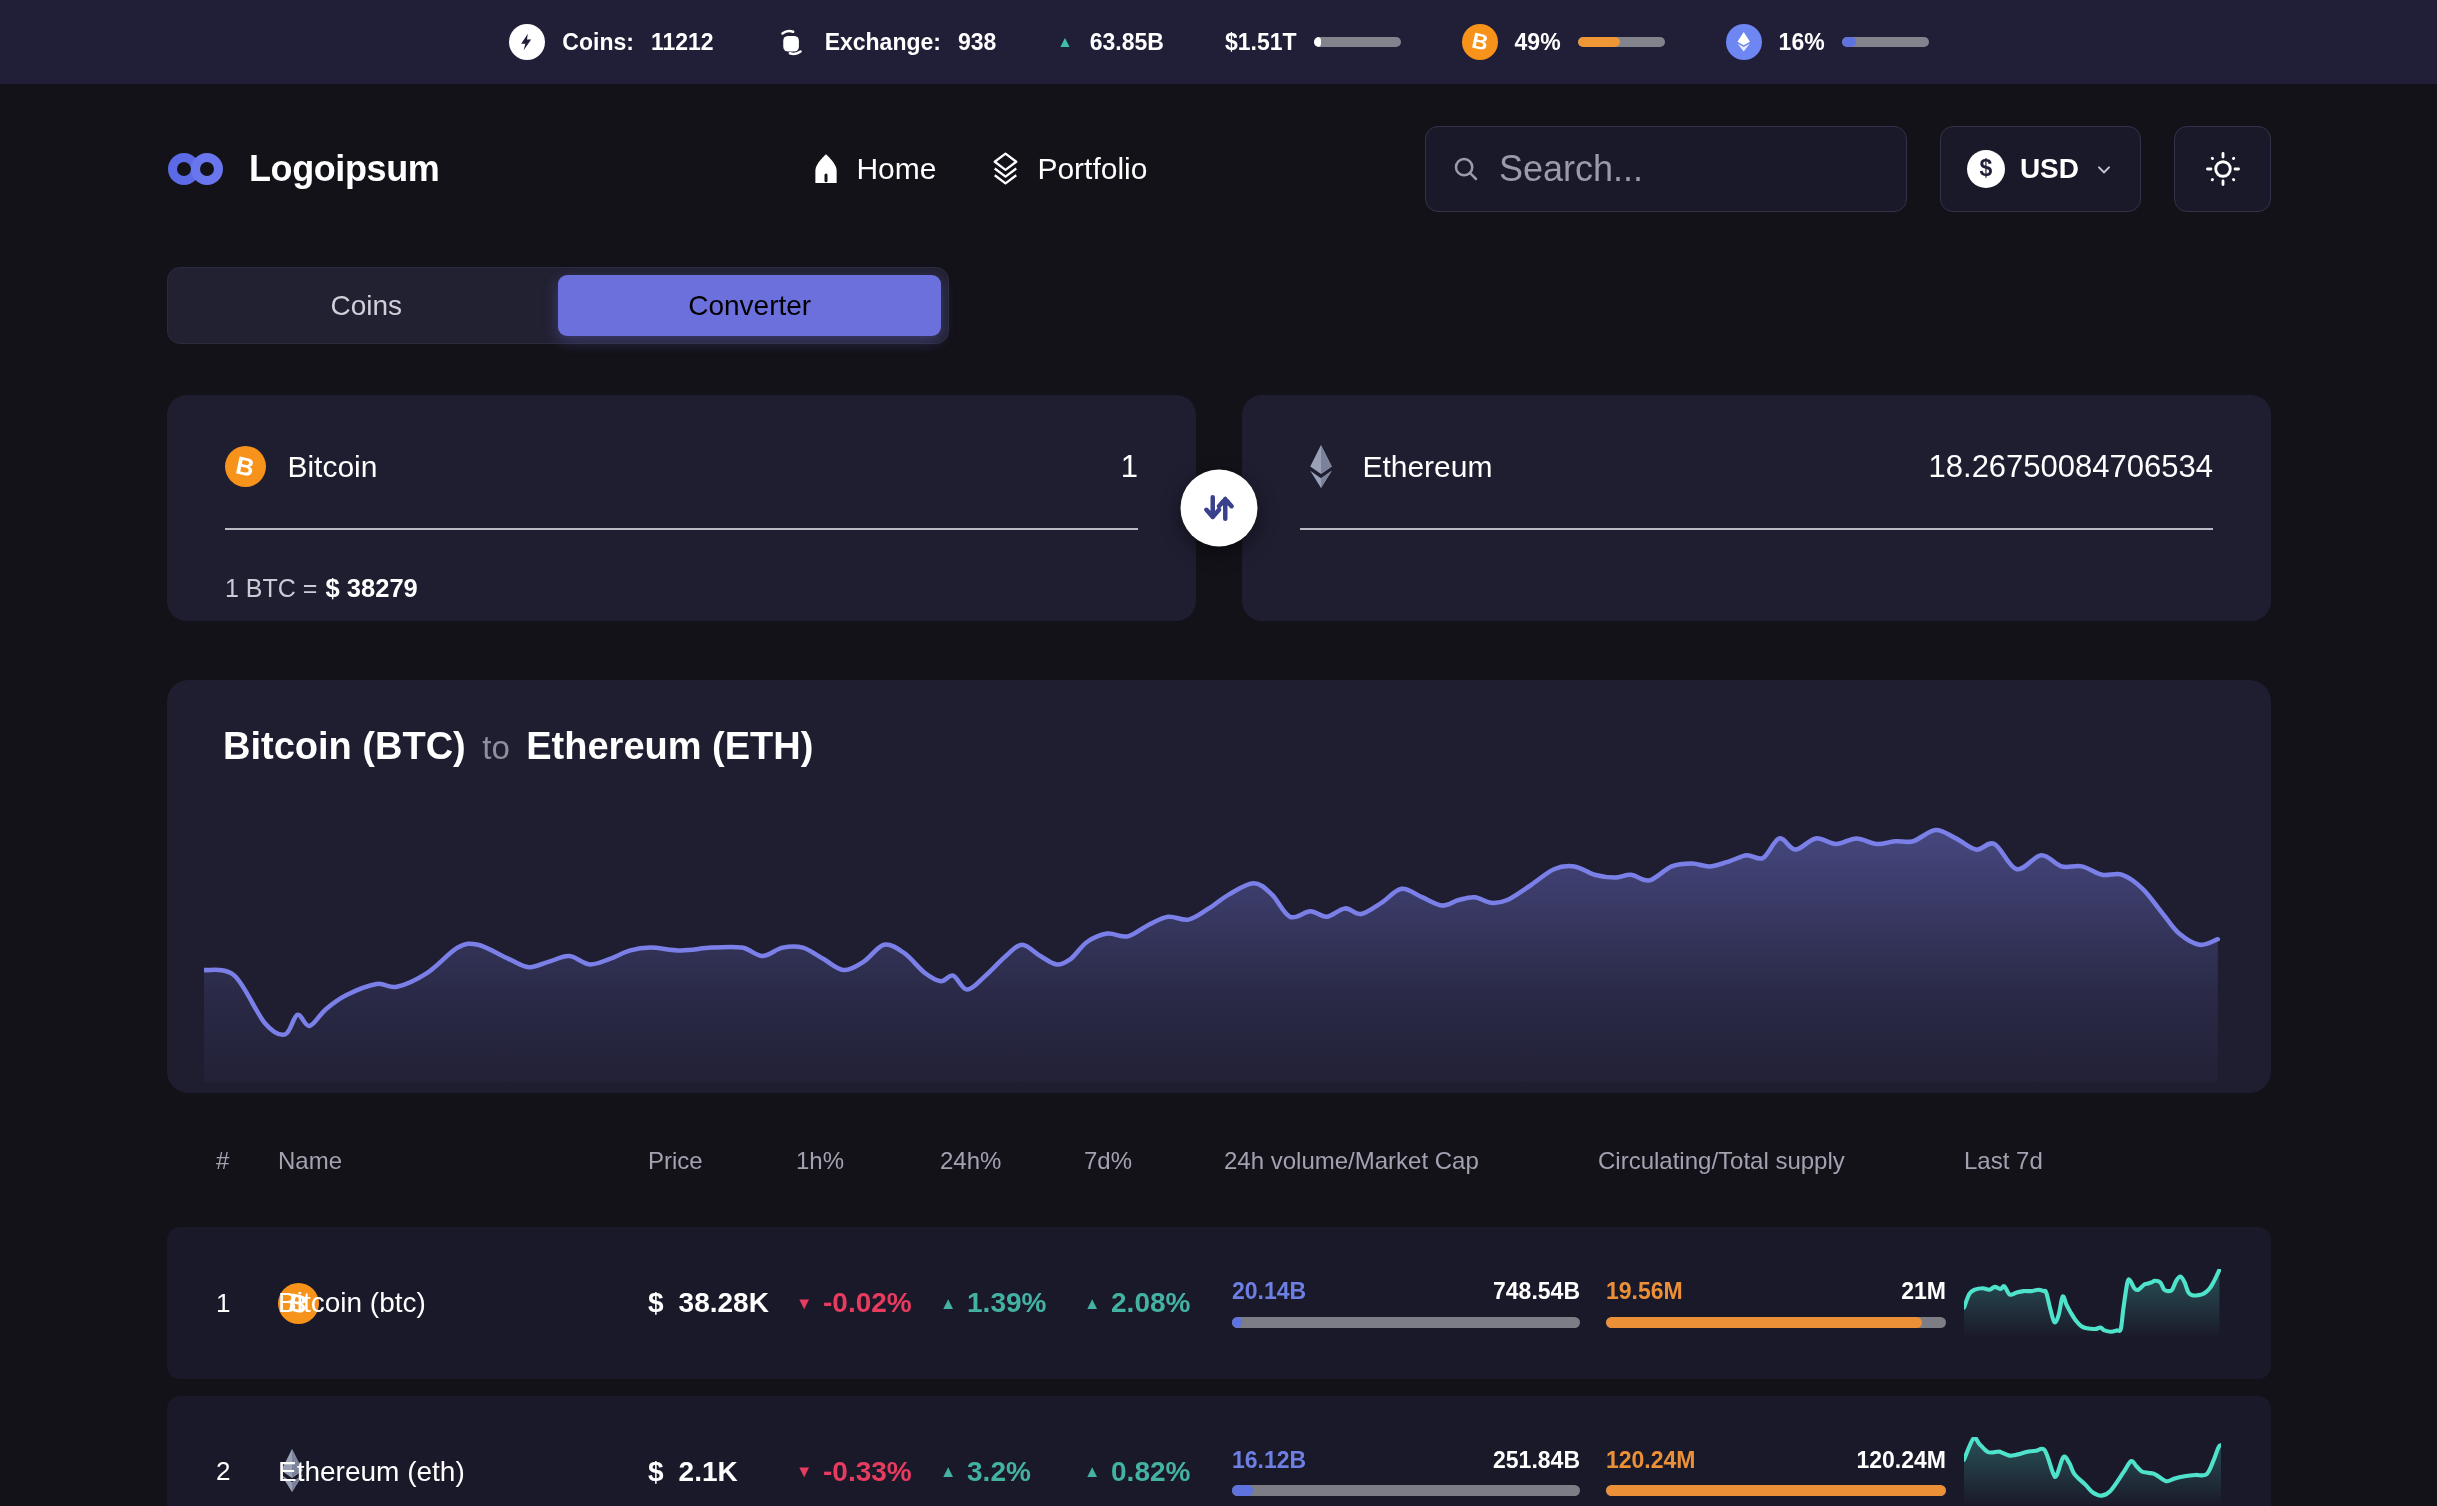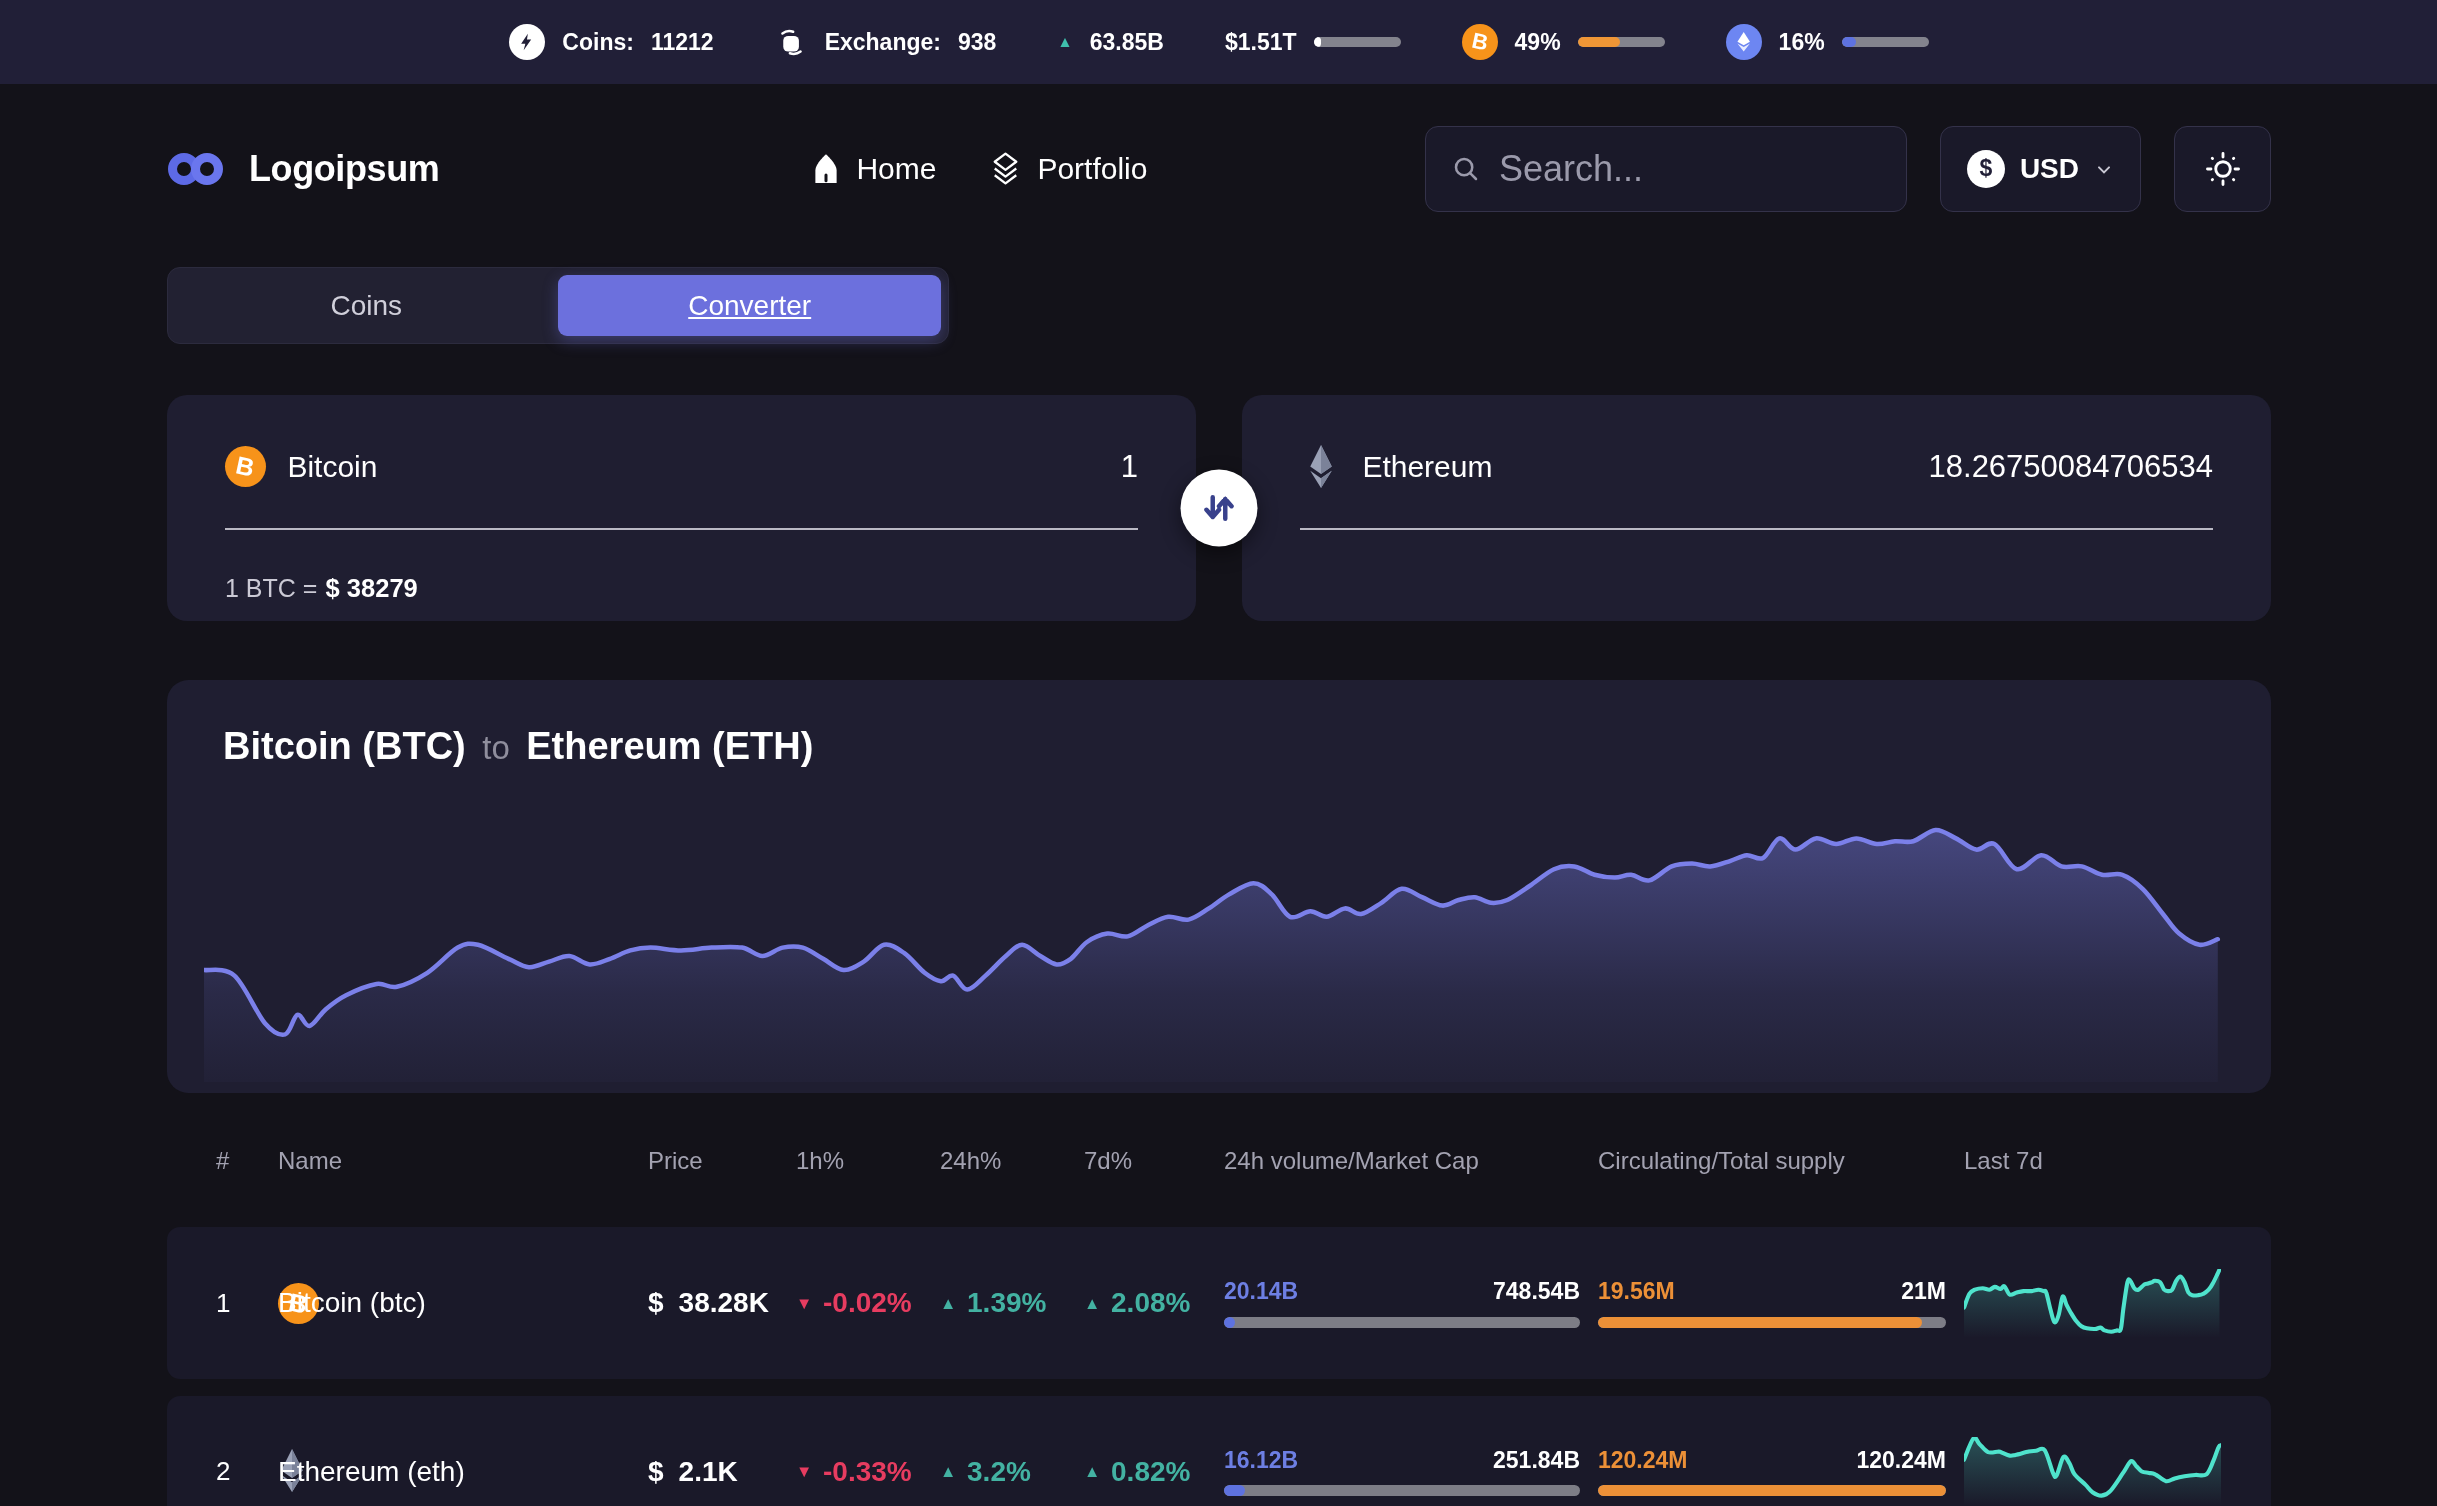--- a/index.html
+++ b/index.html
@@ -57,21 +57,21 @@
   .usd-label { font-size:28px; font-weight:600; }
   .theme-btn { width:97px; justify-content:center; }
 
   
   .tabs {
     margin-top:37px; width:782px; height:77px; background:#222132; border:0.8px solid #2c2b3e;
     border-radius:13px; display:flex; padding:6.6px;
   }
   .tab { flex:1; display:flex; align-items:center; justify-content:center;
     font-size:28px; color:#d0cfda; border-radius:9px; cursor:pointer; }
-  .tab.active { background:#6c70dd; color:#ffffff; box-shadow:0 5px 15px rgba(108,112,221,.35);text-decoration:underline; }
+  .tab.active { background:#6c70dd; color:#000000; box-shadow:0 5px 15px rgba(108,112,221,.35); }
 
   
   .converter-row { position:relative; display:flex; gap:46px; margin-top:51px; }
   .card { width:1029px; height:226px; background:#1f1e31; border-radius:20px; padding:0 58px; }
   .card-top { display:flex; align-items:center; padding-top:51px; }
   .coin-ic-48 { width:41px; height:41px; flex:0 0 auto; display:flex; align-items:center; justify-content:center; }
   .btc-coin { width:41px; height:41px; border-radius:50%; background:#f7931a; display:flex; align-items:center; justify-content:center; }
   .btc-coin span { color:#fff; font-weight:700; font-size:25px; transform:rotate(12deg); }
   .card-name { margin-left:21.4px; font-size:30px; font-weight:500; }
   .card-amount { margin-left:auto; font-size:31px; font-weight:500; }
@@ -101,21 +101,21 @@
   .thead { margin-top:38px; height:59px; color:#a3a2b1; font-size:24px; }
   .trow { height:152px; background:#1a1929; border-radius:13px; margin-top:37px; cursor:pointer; }
   .trow + .trow { margin-top:16.5px; }
   .c-rank { font-size:26px; }
   .c-name { font-size:28px; font-weight:500; }
   .c-price { font-size:28px; font-weight:600; display:flex; gap:15px; }
   .c-pct { display:flex; align-items:center; gap:10.7px; font-size:28px; font-weight:600; }
   .c-pct .tri { font-size:16.5px; }
   .up { color:#43b2a2; }
   .down { color:#e73c60; }
-  .bar-cell { padding-right:18px; }
+  .bar-cell { padding-right:18px;margin-left:8px; }
   .bar-labels { display:flex; justify-content:space-between; font-size:23px; font-weight:600; }
   .lab-blue { color:#6d7fe3; }
   .lab-orange { color:#ec9037; }
   .bar { margin-top:11.5px; height:10.7px; border-radius:5.8px; background:#7d7d86; overflow:hidden; }
   .bar > i { display:block; height:100%; border-radius:5.8px; }
   .fill-blue { background:#5e72e0; }
   .fill-orange { background:#ec9037; }
   .c-spark svg { display:block; width:257px; height:69px; }
 
   .eth-diamond { display:inline-block; }

